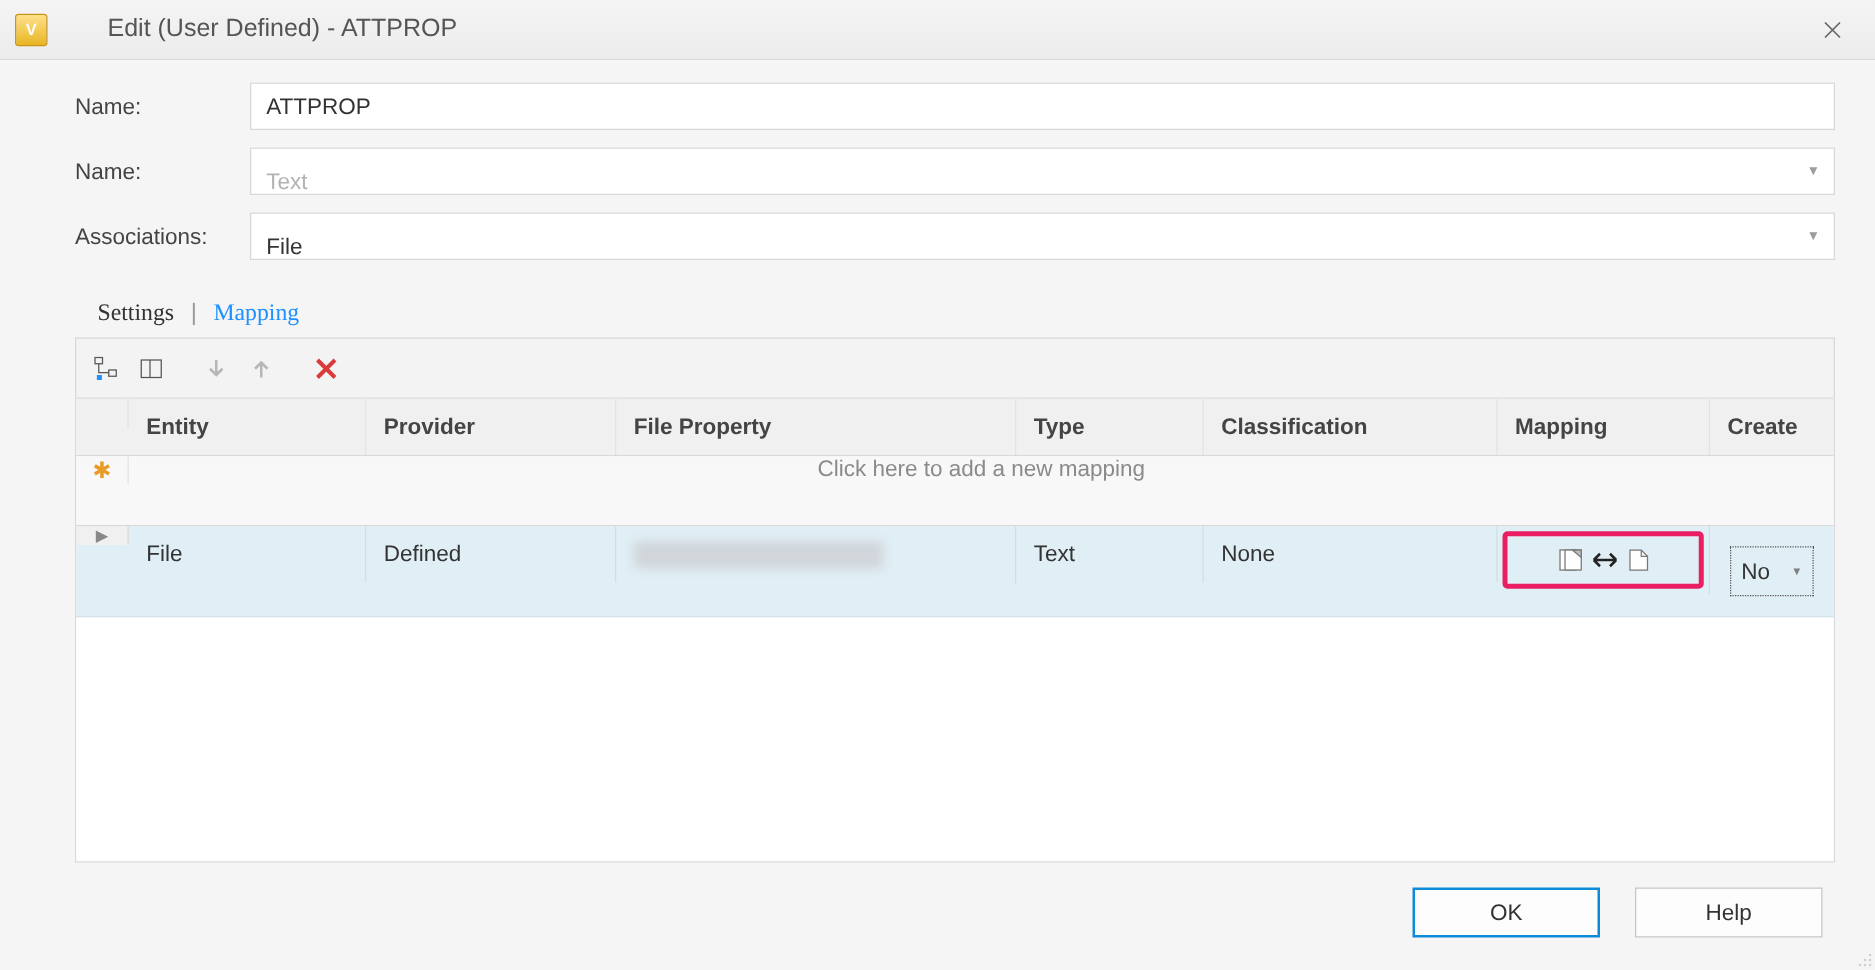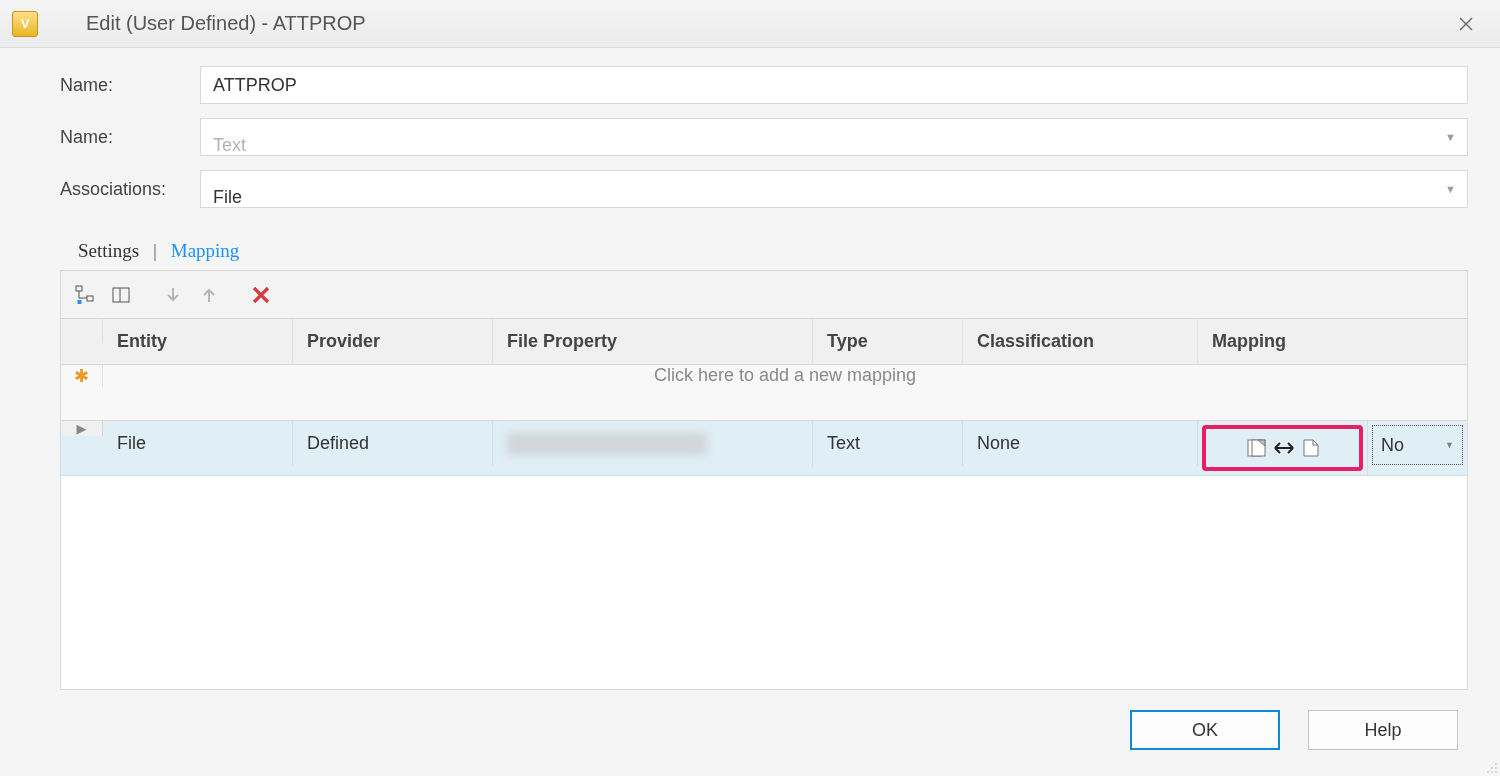--- a/index.html
+++ b/index.html
@@ -59,21 +59,21 @@
   .grid-row .cell { padding:12px 14px; font-size:18px; border-right:1px solid #d0dfe6; display:flex; align-items:center; }
   .grid-row .cell:last-child { border-right:none; }
   .grid-row .handle-col { display:flex; align-items:center; justify-content:center; background:#f0f0f0; border-right:1px solid #d8d8d8; }
   .row-marker { color:#888; font-size:13px; }
 
   .blur-chip { width:200px; height:22px; background:repeating-linear-gradient(90deg,#c8ced3 0,#c8ced3 2px,#d7dce0 2px,#d7dce0 4px); filter:blur(4px); border-radius:4px; }
 
   .mapping-cell { padding:4px !important; }
   .highlight-box { border:4px solid #e91e63; border-radius:4px; width:100%; height:46px; display:flex; align-items:center; justify-content:center; gap:6px; background:#e0eef5; }
 
-  .create-cell { padding:4px !important; }
+  .create-cell { padding:16px !important; }
   .create-inner { border:1px dotted #555; height:40px; width:100%; display:flex; align-items:center; padding:0 8px; position:relative; }
   .create-caret { position:absolute; right:8px; font-size:9px; color:#808080; }
 
   .grid-empty { flex:1; background:#fff; }
 
   
   .footer { display:flex; justify-content:flex-end; gap:28px; padding:20px 10px 26px 0; }
   .btn { width:150px; height:40px; border:1px solid #c5c5c5; background:#fdfdfd; font-size:18px; color:#333; display:flex; align-items:center; justify-content:center; cursor:pointer; }
   .btn.primary { border:2px solid #0d8bd6; }
 
@@ -161,20 +161,21 @@
 
     <div class="grid">
       <div class="grid-head">
         <div class="cell handle-col"></div>
         <div class="cell col-entity">Entity</div>
         <div class="cell col-provider">Provider</div>
         <div class="cell col-fileprop">File Property</div>
         <div class="cell col-type">Type</div>
         <div class="cell col-class">Classification</div>
         <div class="cell col-mapping">Mapping</div>
+        <div class="cell col-create">Create</div>
       </div>
 
       <div class="grid-newrow">
         <div class="handle-col">
             <span class="new-star">✱</span>
           </div>
         <div class="newrow-text">Click here to add a new mapping</div>
       </div>
 
       <div class="grid-row">

